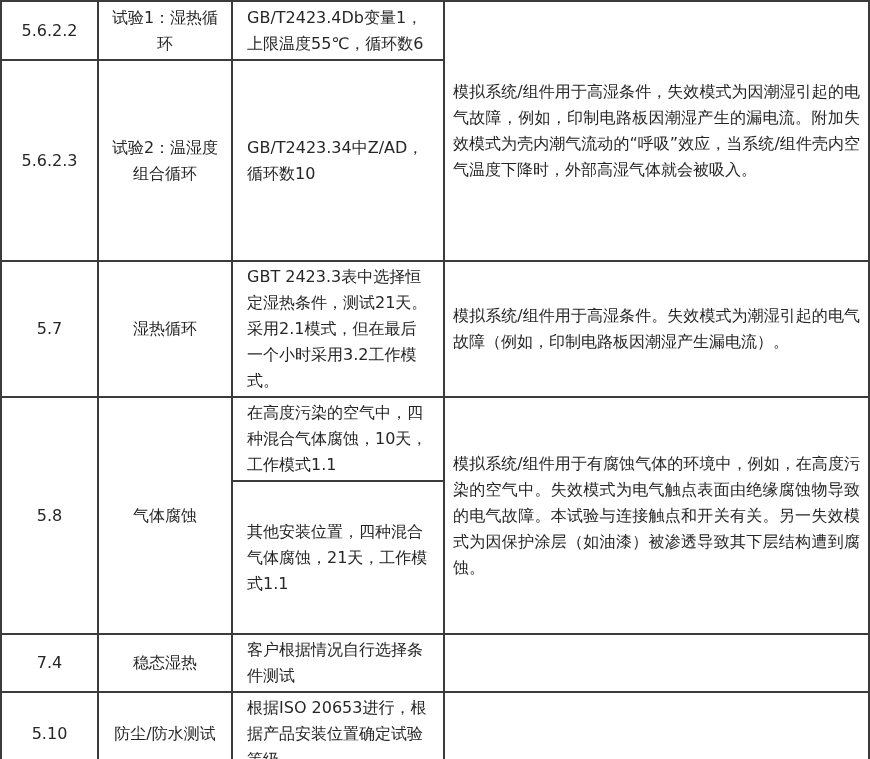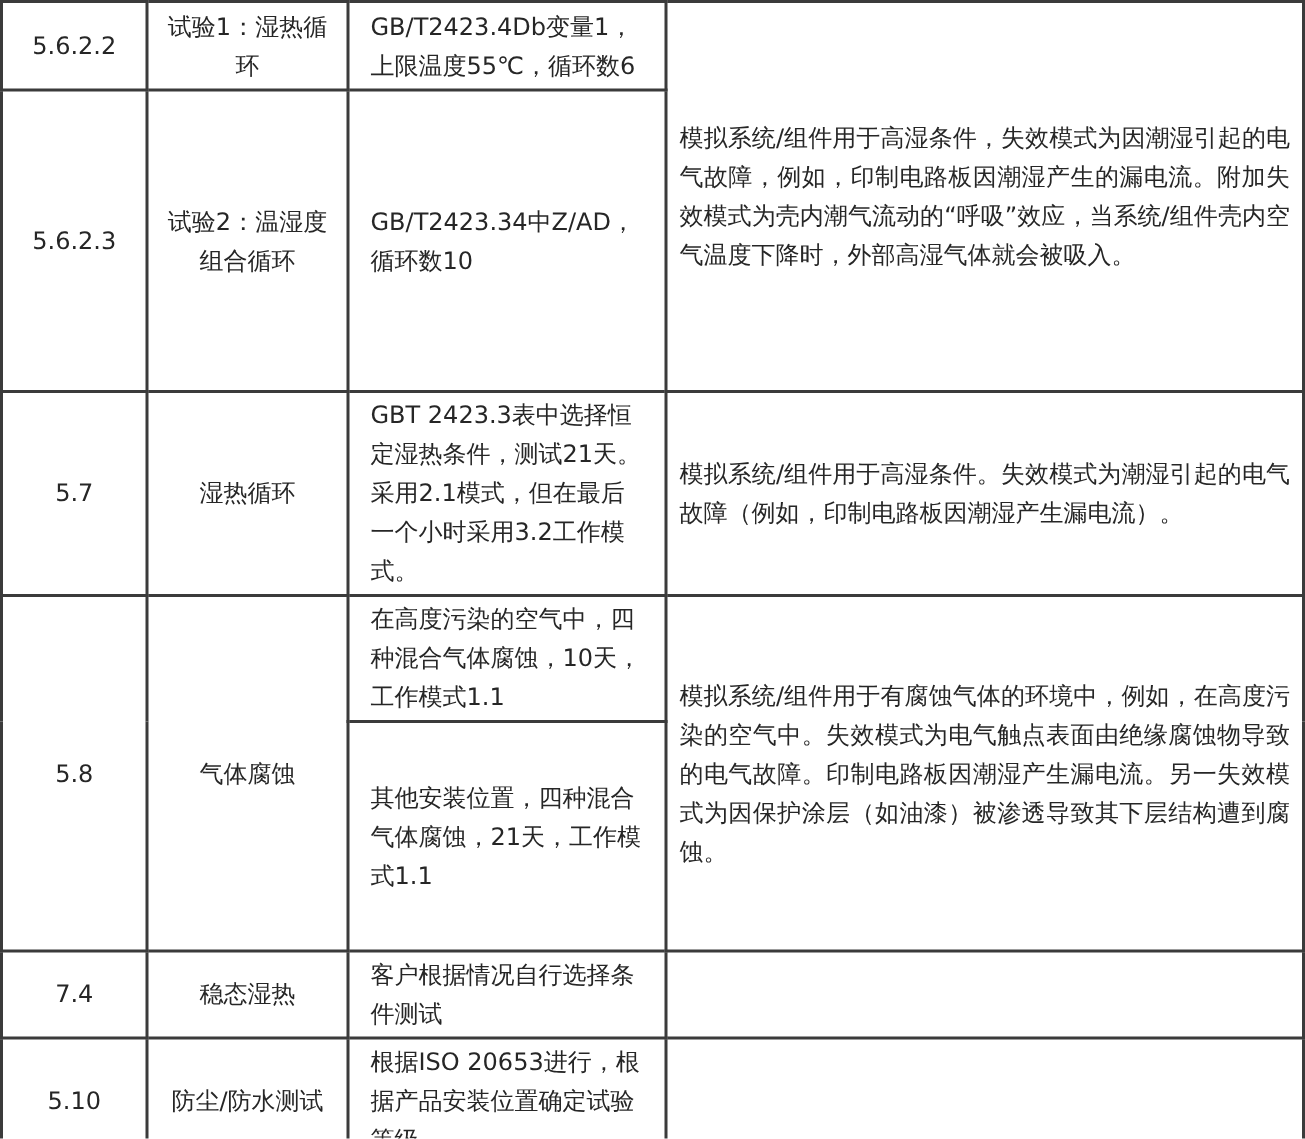--- a/index.html
+++ b/index.html
@@ -70,21 +70,21 @@
     <tr class="r3">
       <td class="center">5.7</td>
       <td class="center">湿热循环</td>
       <td class="cond">GBT 2423.3表中选择恒定湿热条件，测试21天。采用2.1模式，但在最后一个小时采用3.2工作模式。</td>
       <td class="desc">模拟系统/组件用于高湿条件。失效模式为潮湿引起的电气故障（例如，印制电路板因潮湿产生漏电流）。</td>
     </tr>
     <tr class="r4a">
       <td class="center" rowspan="2">5.8</td>
       <td class="center" rowspan="2">气体腐蚀</td>
       <td class="cond">在高度污染的空气中，四种混合气体腐蚀，10天，工作模式1.1</td>
-      <td class="desc" rowspan="2">模拟系统/组件用于有腐蚀气体的环境中，例如，在高度污染的空气中。失效模式为电气触点表面由绝缘腐蚀物导致的电气故障。印制电路板因潮湿产生漏电流。另一失效模式为因保护涂层（如油漆）被渗透导致其下层结构遭到腐蚀。</td>
+      <td class="desc" rowspan="2">模拟系统/组件用于有腐蚀气体的环境中，例如，在高度污染的空气中。失效模式为电气触点表面由绝缘腐蚀物导致的电气故障。本试验与连接触点和开关有关。另一失效模式为因保护涂层（如油漆）被渗透导致其下层结构遭到腐蚀。</td>
     </tr>
     <tr class="r4b">
       <td class="cond">其他安装位置，四种混合气体腐蚀，21天，工作模式1.1</td>
     </tr>
     <tr class="r5">
       <td class="center">7.4</td>
       <td class="center">稳态湿热</td>
       <td class="cond">客户根据情况自行选择条件测试</td>
       <td class="desc"></td>
     </tr>

